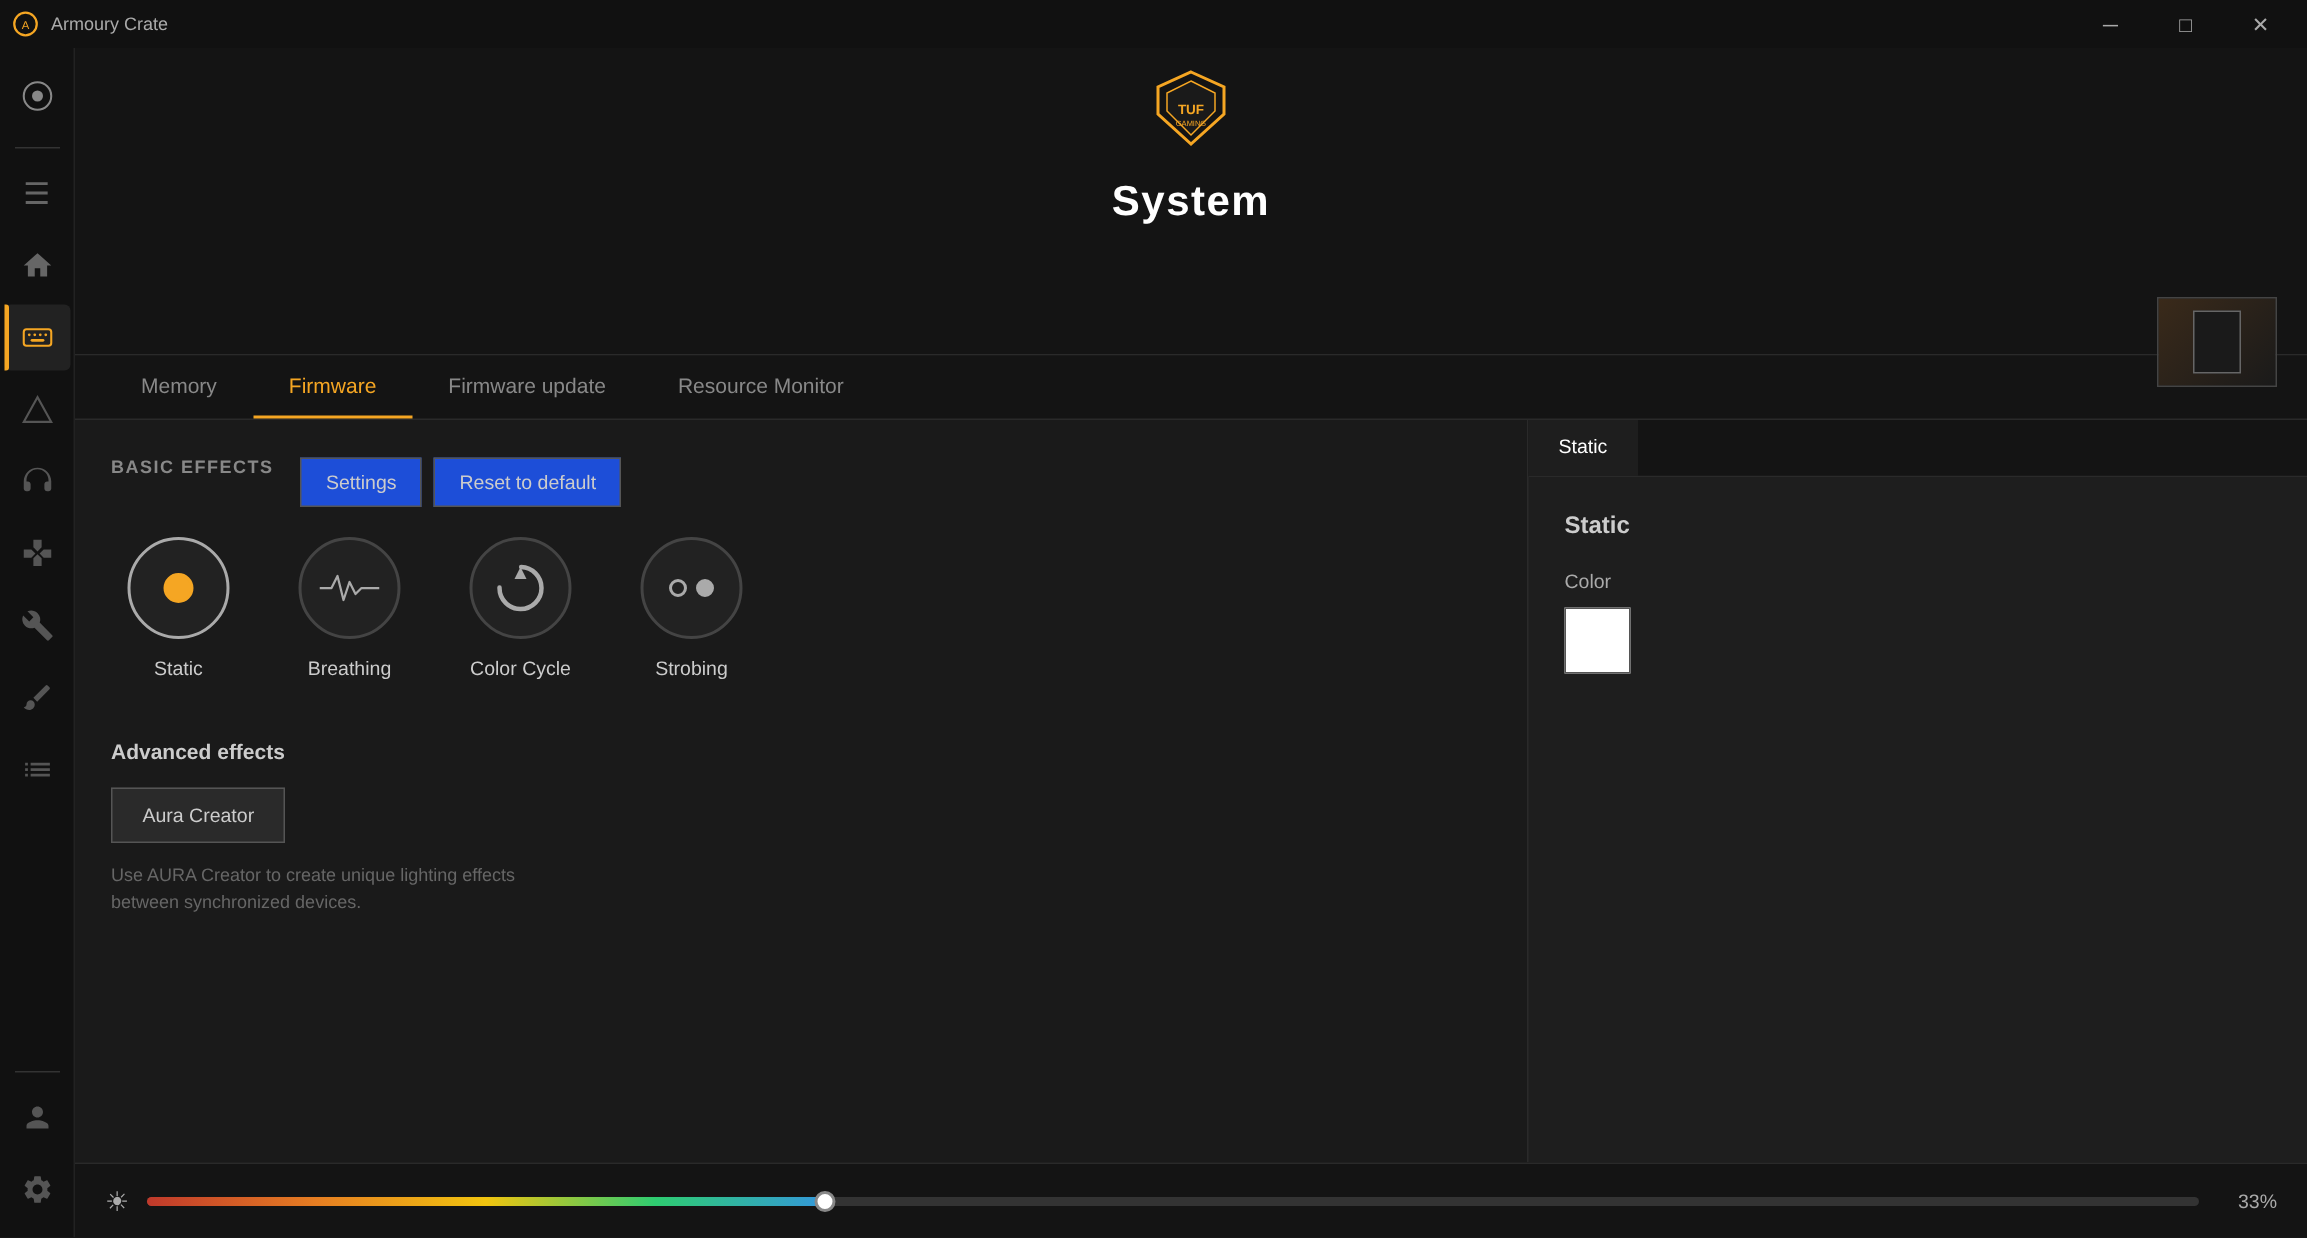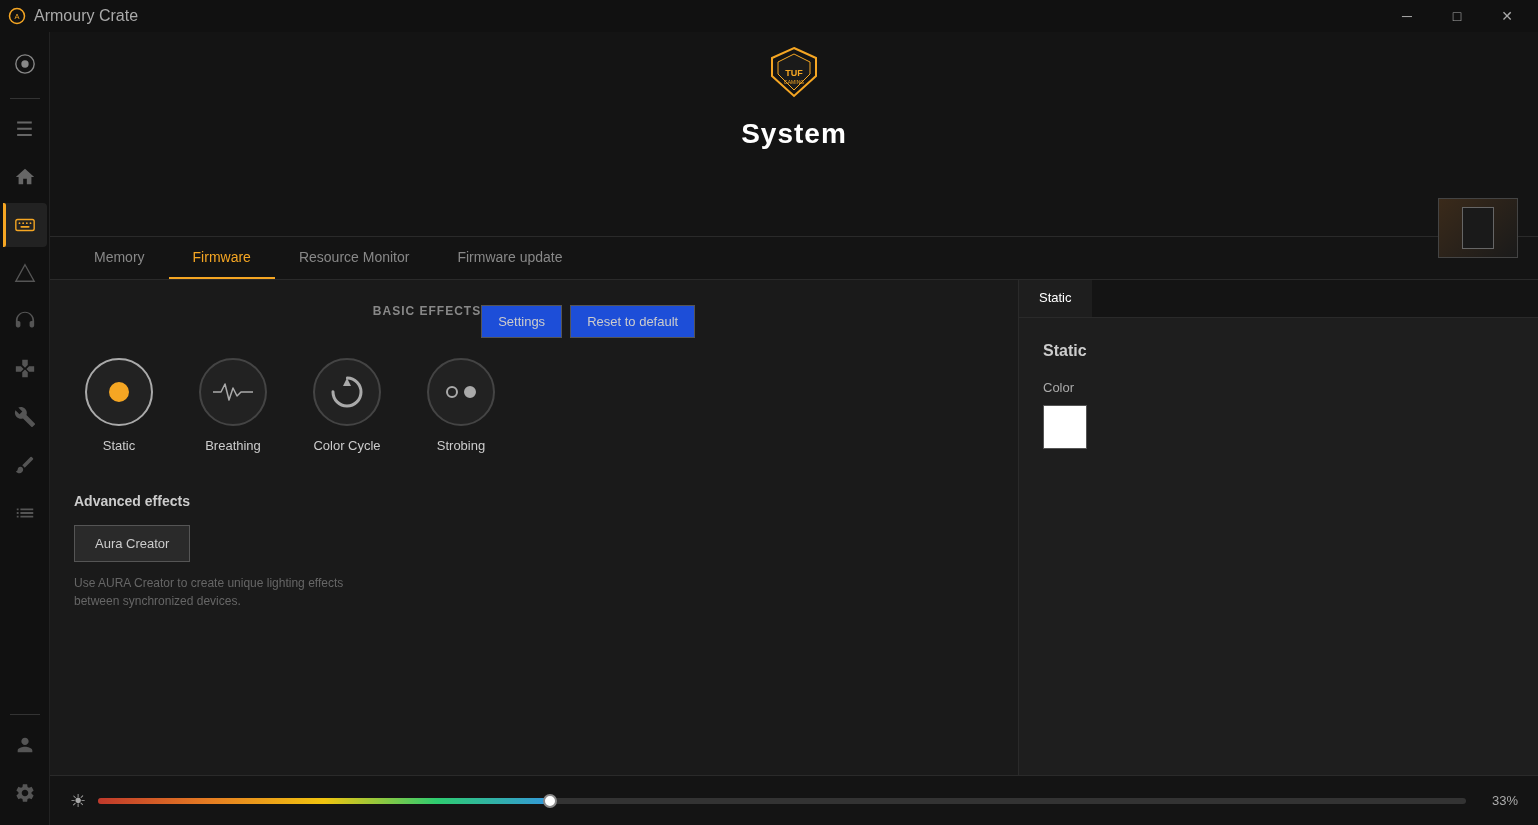--- a/index.html
+++ b/index.html
@@ -26,21 +26,21 @@
     .titlebar-left {
       display: flex;
       align-items: center;
       gap: 8px;
     }
     .titlebar-icon {
       width: 18px;
       height: 18px;
     }
     .titlebar-title {
-      font-size: 16px;
+      font-size: 12px;
       color: #aaa;
     }
     .titlebar-controls {
       display: flex;
       align-items: center;
       gap: 4px;
     }
     .titlebar-btn {
       width: 46px;
       height: 32px;
@@ -541,29 +541,29 @@
       <div class="header-title">System</div>
 
       <div class="device-thumbnail" style="position:relative;margin-left:auto;width:80px;height:60px;background:linear-gradient(135deg,#3a2a1a,#1a1a1a);border:1px solid #444;display:flex;align-items:center;justify-content:center;">
         <div class="device-thumbnail-inner" style="width:32px;height:42px;border:1px solid #666;background:#1a1a1a;"></div>
       </div>
     </div>
 
     <div class="tabs">
       <div class="tab">Memory</div>
       <div class="tab active">Firmware</div>
+      <div class="tab">Firmware update</div>
       <div class="tab">Resource Monitor</div>
-      <div class="tab">Firmware update</div>
     </div>
 
     <div class="content-area">
 
       <div class="left-panel">
 
-        <div style="display:flex;align-items:center;justify-content:center;margin-bottom:20px;">
+        <div style="display:flex;align-items:center;justify-content:flex-start;margin-bottom:20px;gap:18px;">
           <div class="section-title">BASIC EFFECTS</div>
           <div style="display:flex;gap:8px;">
             <button class="action-btn">Settings</button>
             <button class="action-btn">Reset to default</button>
           </div>
         </div>
 
         <div class="effects-grid">
 
           <div class="effect-item active">

